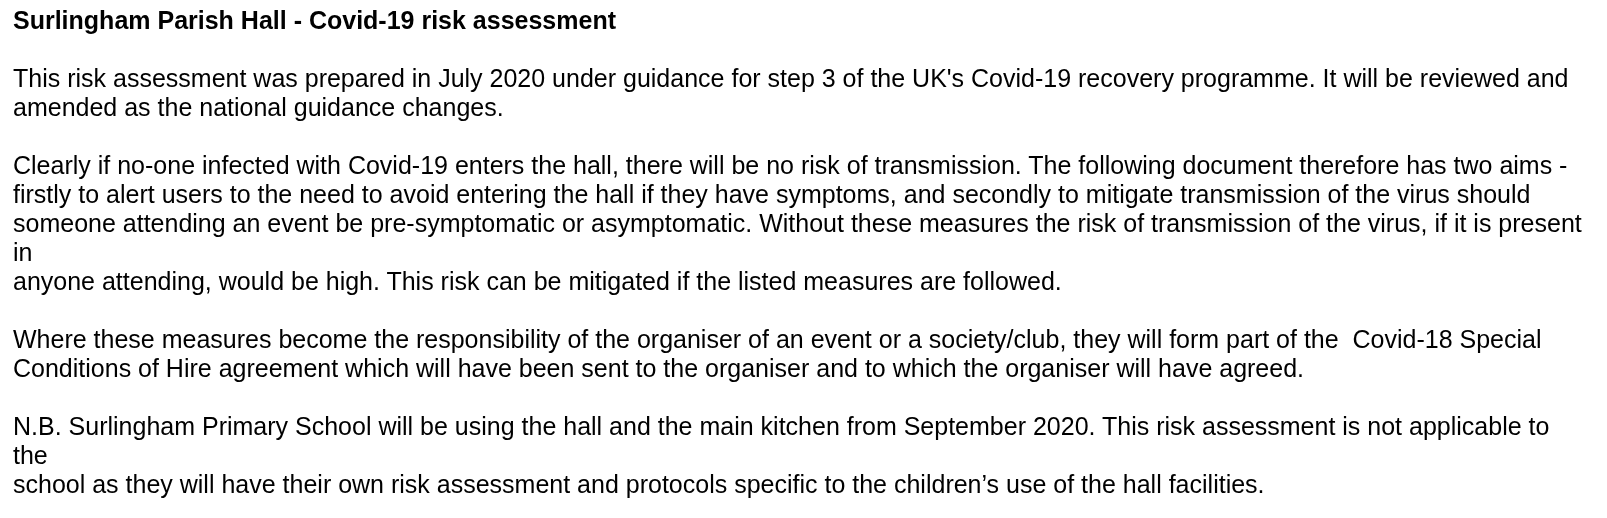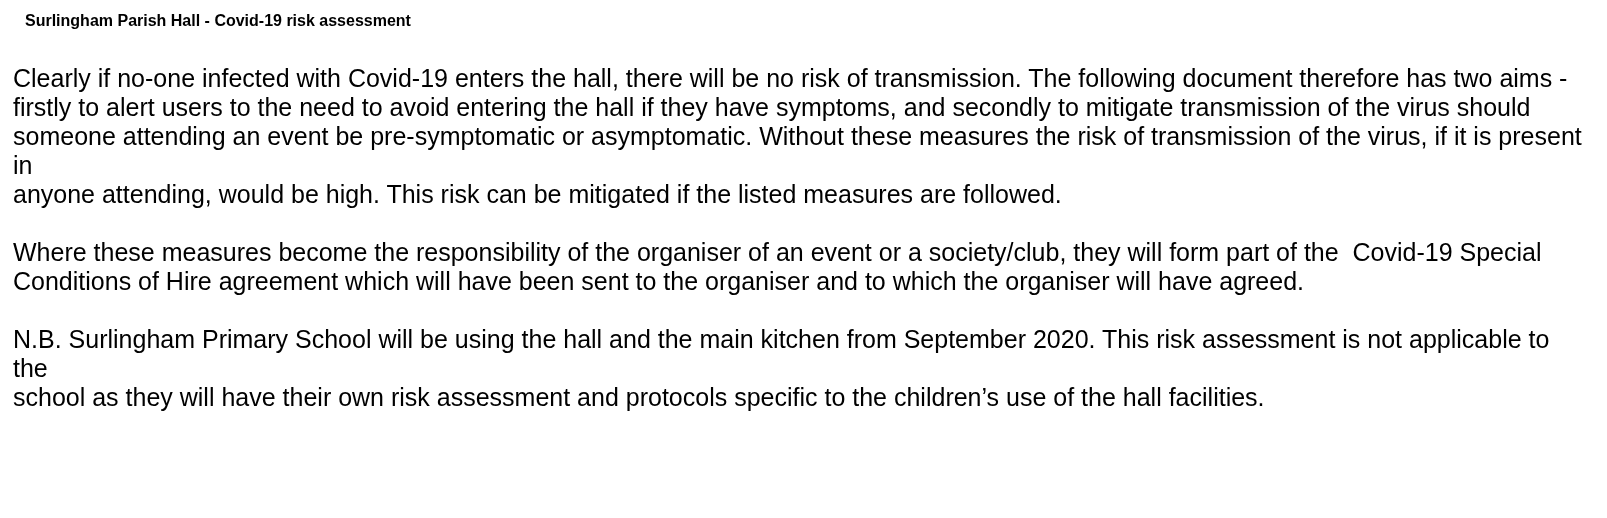--- a/index.html
+++ b/index.html
@@ -17,44 +17,46 @@
   .doc {
     box-sizing: border-box;
     width: 100%;
     height: 100%;
     padding: 6px 20px 0 13px;
     font-size: 25px;
     line-height: 29px;
   }
   .doc-title,
   .section-heading {
-    font-size: 16px;
+    font-size: 25px;
     line-height: 29px;
     font-weight: bold;
-    margin: 0 0 29px 12px;
+    margin: 0 0 29px 0;
   }
   .para {
     margin: 0 0 29px 0;
     white-space: pre-wrap;
   }
   .para:last-child {
     margin-bottom: 0;
   }
 </style>
 </head>
 <body>
 
 <div class="doc">
   <div class="doc-title">Surlingham Parish Hall - Covid-19 risk assessment</div>
 
 
+  <p class="para">This risk assessment was prepared in July 2020 under guidance for step 3 of the UK's Covid-19 recovery programme. It will be reviewed and
+amended as the national guidance changes.</p>
 
   <p class="para">Clearly if no-one infected with Covid-19 enters the hall, there will be no risk of transmission. The following document therefore has two aims -
 firstly to alert users to the need to avoid entering the hall if they have symptoms, and secondly to mitigate transmission of the virus should
 someone attending an event be pre-symptomatic or asymptomatic. Without these measures the risk of transmission of the virus, if it is present in
 anyone attending, would be high. This risk can be mitigated if the listed measures are followed.</p>
 
-  <p class="para">Where these measures become the responsibility of the organiser of an event or a society/club, they will form part of the  Covid-19 Special
+  <p class="para">Where these measures become the responsibility of the organiser of an event or a society/club, they will form part of the  Covid-18 Special
 Conditions of Hire agreement which will have been sent to the organiser and to which the organiser will have agreed.</p>
 
   <p class="para">N.B. Surlingham Primary School will be using the hall and the main kitchen from September 2020. This risk assessment is not applicable to the
 school as they will have their own risk assessment and protocols specific to the children’s use of the hall facilities.</p>
 </div>
 
 </body></html>

